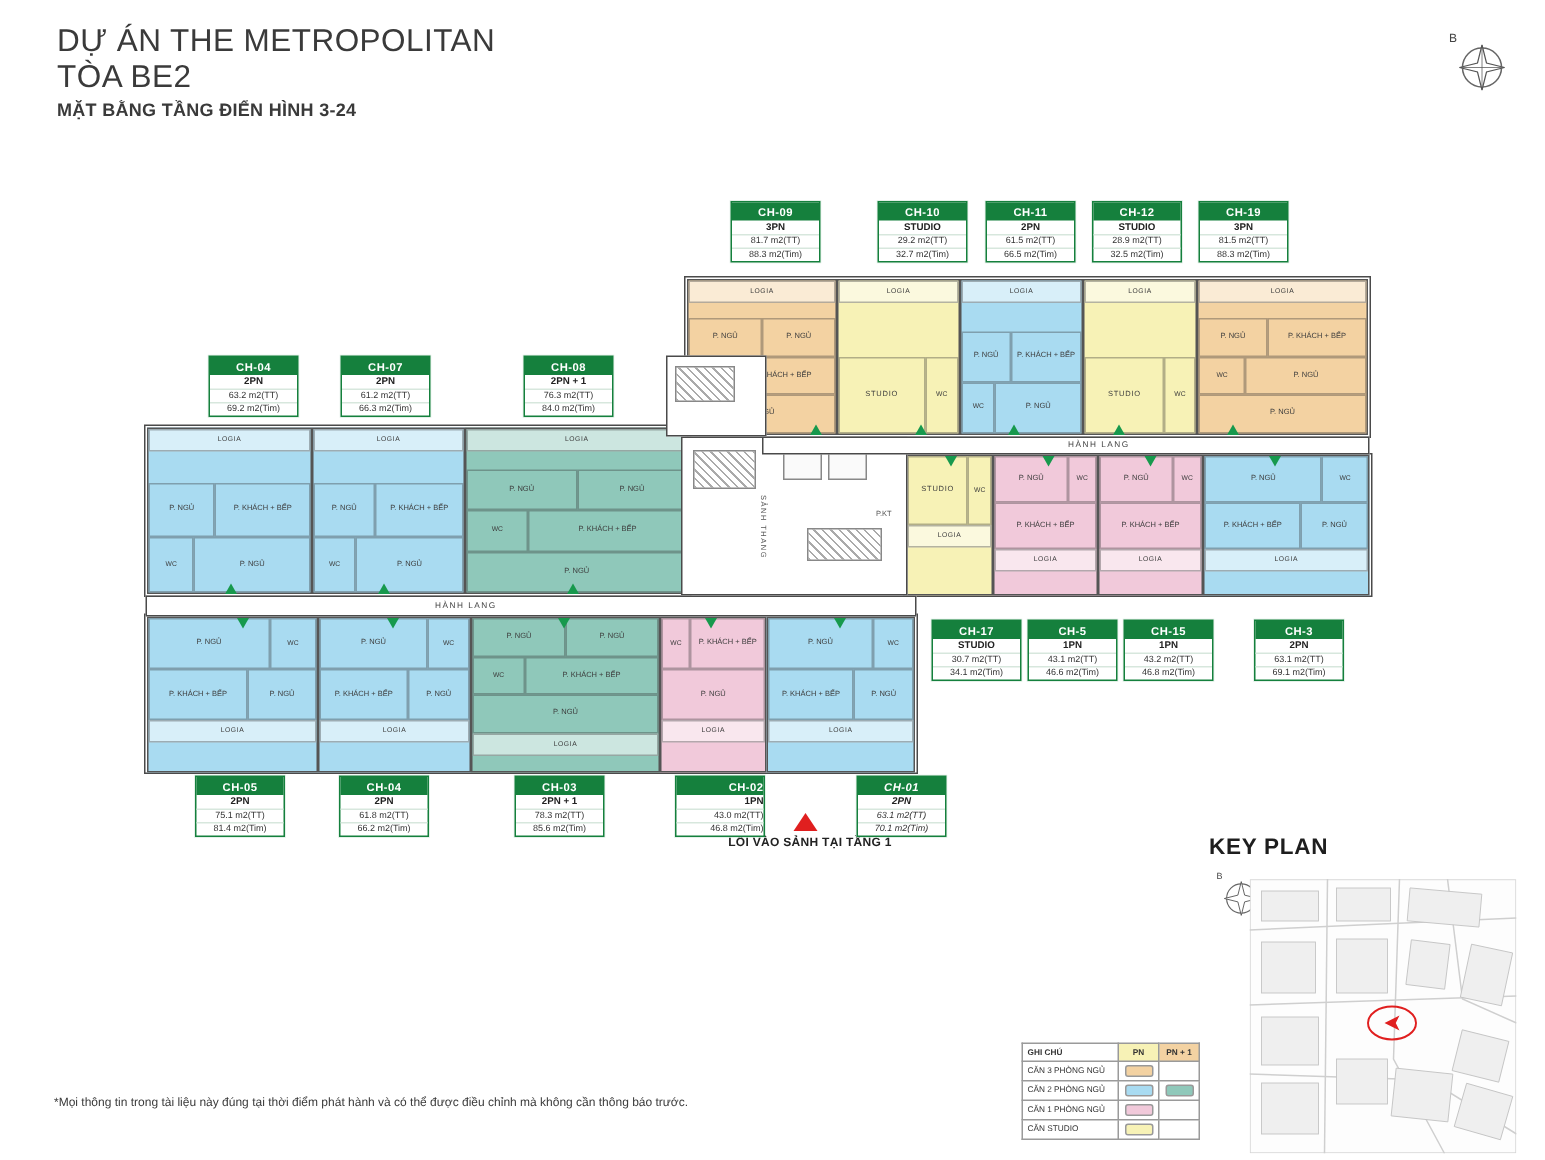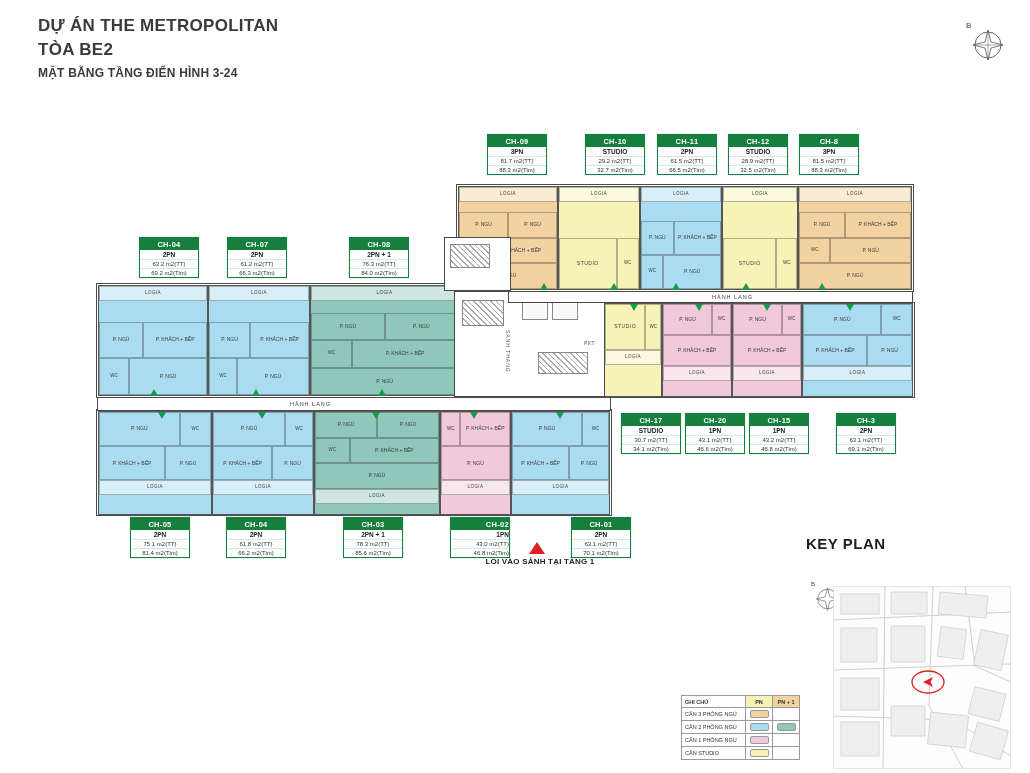--- a/index.html
+++ b/index.html
@@ -2,21 +2,21 @@
 <html><head>
 <meta charset="utf-8">
 <style>
   * { margin:0; padding:0; box-sizing:border-box; }
   html,body { width:1030px; height:773px; }
   body { font-family:"Liberation Sans", sans-serif; background:#ffffff; position:relative; overflow:hidden; }
   .abs { position:absolute; }
   #page { position:absolute; inset:0; background:#fff; }
 
   
-  .title-main { font-size:17px; font-weight:bold; color:#3a3a3a; letter-spacing:.3px; }
+  .title-main { font-size:21px; font-weight:normal; color:#3a3a3a; letter-spacing:.3px; }
   .title-sub  { font-size:12px; font-weight:bold; color:#3a3a3a; letter-spacing:.2px; }
 
   
   .outline { position:absolute; border:1.5px solid #4a4a4a; background:transparent; z-index:0; }
 
   
   .unit { position:absolute; border:1px solid #555; display:flex; flex-wrap:wrap; align-content:stretch; overflow:hidden; z-index:1; }
   .room { flex:1 1 40%; min-width:28%; border:0.5px solid rgba(50,50,50,.35); display:flex; align-items:center; justify-content:center;
           font-size:5px; color:#3c3c3c; text-align:center; padding:1px; line-height:1.1; }
   .room.logia { flex:1 1 100%; max-height:15px; background:rgba(255,255,255,.55); font-size:4.5px; letter-spacing:.4px; }
@@ -139,21 +139,21 @@
       </div>
       <div class="unit" style="left: 798px; top: 186px; width: 114px; height: 104px; background: rgb(243, 210, 162);">
         <div class="room logia">LOGIA</div>
         <div class="room">P. NGỦ</div>
         <div class="room living">P. KHÁCH + BẾP</div>
         <div class="room wc">WC</div>
         <div class="room">P. NGỦ</div>
         <div class="room">P. NGỦ</div>
       </div>
       <div class="apt-label" style="left: 799px; top: 134px;">
-        <div class="apt-id">CH-8</div>
+        <div class="apt-id">CH-19</div>
         <div class="apt-type">3PN</div>
         <div class="apt-area">81.5 m2(TT)</div>
         <div class="apt-area">88.3 m2(Tim)</div>
       </div>
       <div class="unit" style="left: 98px; top: 285px; width: 110px; height: 111px; background: rgb(169, 219, 241);">
         <div class="room logia">LOGIA</div>
         <div class="room">P. NGỦ</div>
         <div class="room living">P. KHÁCH + BẾP</div>
         <div class="room wc">WC</div>
         <div class="room">P. NGỦ</div>
@@ -202,21 +202,21 @@
         <div class="apt-area">30.7 m2(TT)</div>
         <div class="apt-area">34.1 m2(Tim)</div>
       </div>
       <div class="unit" style="left: 662px; top: 303px; width: 70px; height: 94px; background: rgb(241, 201, 218);">
         <div class="room">P. NGỦ</div>
         <div class="room wc">WC</div>
         <div class="room living">P. KHÁCH + BẾP</div>
         <div class="room logia">LOGIA</div>
       </div>
       <div class="apt-label" style="left: 685px; top: 413px;">
-        <div class="apt-id">CH-20</div>
+        <div class="apt-id">CH-5</div>
         <div class="apt-type">1PN</div>
         <div class="apt-area">43.1 m2(TT)</div>
         <div class="apt-area">46.6 m2(Tim)</div>
       </div>
       <div class="unit" style="left: 732px; top: 303px; width: 70px; height: 94px; background: rgb(241, 201, 218);">
         <div class="room">P. NGỦ</div>
         <div class="room wc">WC</div>
         <div class="room living">P. KHÁCH + BẾP</div>
         <div class="room logia">LOGIA</div>
       </div>
@@ -291,21 +291,21 @@
         <div class="apt-area">43.0 m2(TT)</div>
         <div class="apt-area">46.8 m2(Tim)</div>
       </div>
       <div class="unit" style="left: 511px; top: 411px; width: 99px; height: 104px; background: rgb(169, 219, 241);">
         <div class="room">P. NGỦ</div>
         <div class="room wc">WC</div>
         <div class="room living">P. KHÁCH + BẾP</div>
         <div class="room">P. NGỦ</div>
         <div class="room logia">LOGIA</div>
       </div>
-      <div class="apt-label" style="left: 571px; top: 517px;">
+      <div class="apt-label" style="left: 571px; top: 517px; font-style: italic;">
         <div class="apt-id">CH-01</div>
         <div class="apt-type">2PN</div>
         <div class="apt-area">63.1 m2(TT)</div>
         <div class="apt-area">70.1 m2(Tim)</div>
       </div>
       <div class="ar-up" style="left: 540px; top: 283px;"></div>
       <div class="ar-up" style="left: 610px; top: 283px;"></div>
       <div class="ar-up" style="left: 672px; top: 283px;"></div>
       <div class="ar-up" style="left: 742px; top: 283px;"></div>
       <div class="ar-up" style="left: 818px; top: 283px;"></div>
@@ -335,21 +335,21 @@
   <div class="core-label" style="left:584px; top:340px; z-index:3;">P.KT</div>
 
   <div class="corridor" style="left:508px; top:291px; width:405px; height:12px;"></div>
   <div class="corridor-label" style="left:712px; top:294px; z-index:4;">HÀNH LANG</div>
   <div class="corridor" style="left:97px; top:397px; width:514px; height:14px;"></div>
   <div class="corridor-label" style="left:290px; top:401px; z-index:4;">HÀNH LANG</div>
 
   <div class="entry-arrow" style="left:529px; top:542px;"></div>
   <div class="entry-label" style="left:450px; top:557px;">LỐI VÀO SẢNH TẠI TẦNG 1</div>
 
-  <div class="abs keyplan-title" style="left:806px; top:535px;">KEY PLAN</div>
+  <div class="abs keyplan-title" style="left:806px; top:556px;">KEY PLAN</div>
   <svg class="abs" style="left:808px; top:576px;" width="36" height="40" viewBox="0 0 48 50">
     <text x="4" y="12" font-size="8" fill="#444">B</text>
     <circle cx="26" cy="29" r="13" fill="none" stroke="#666" stroke-width="1"></circle>
     <path d="M26,14 L29,26 L41,29 L29,32 L26,44 L23,32 L11,29 L23,26 Z" fill="#ffffff" stroke="#555" stroke-width="0.8"></path>
   </svg>
   <svg class="abs" style="left:833px; top:586px;" width="178" height="183" viewBox="0 0 178 183">
     <rect x="0.5" y="0.5" width="177" height="182" fill="#fdfdfd" stroke="#d5d5d5" stroke-width="0.6"></rect>
     <g stroke="#cfcfcf" stroke-width="1" fill="none">
       <path d="M0,34 L178,26"></path>
         <path d="M0,84 L178,78"></path>
@@ -412,14 +412,15 @@
         <tr>
           <td class="lbl">CĂN STUDIO</td>
           <td class="sw-cell">
             <div class="swatch" style="background: rgb(247, 242, 182);"></div>
           </td>
           <td class="sw-cell"></td>
         </tr>
       </tbody>
   </table>
 
+  <div class="footnote" style="left:36px; top:730px;">*Mọi thông tin trong tài liệu này đúng tại thời điểm phát hành và có thể được điều chỉnh mà không cần thông báo trước.</div>
 
 </div>
 
 </body></html>

